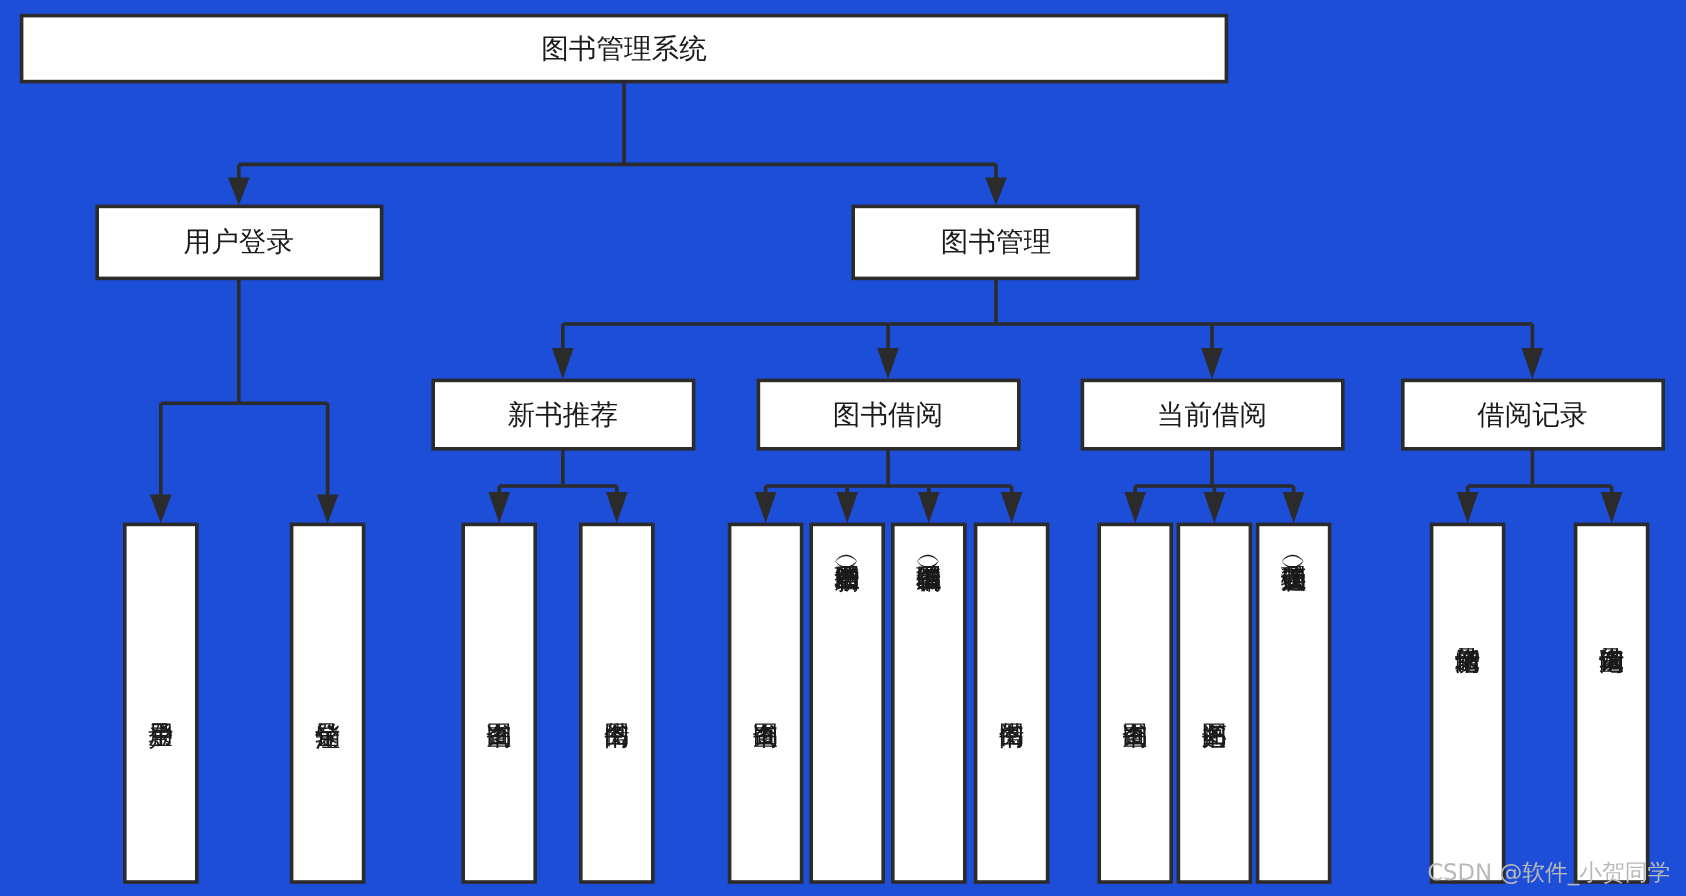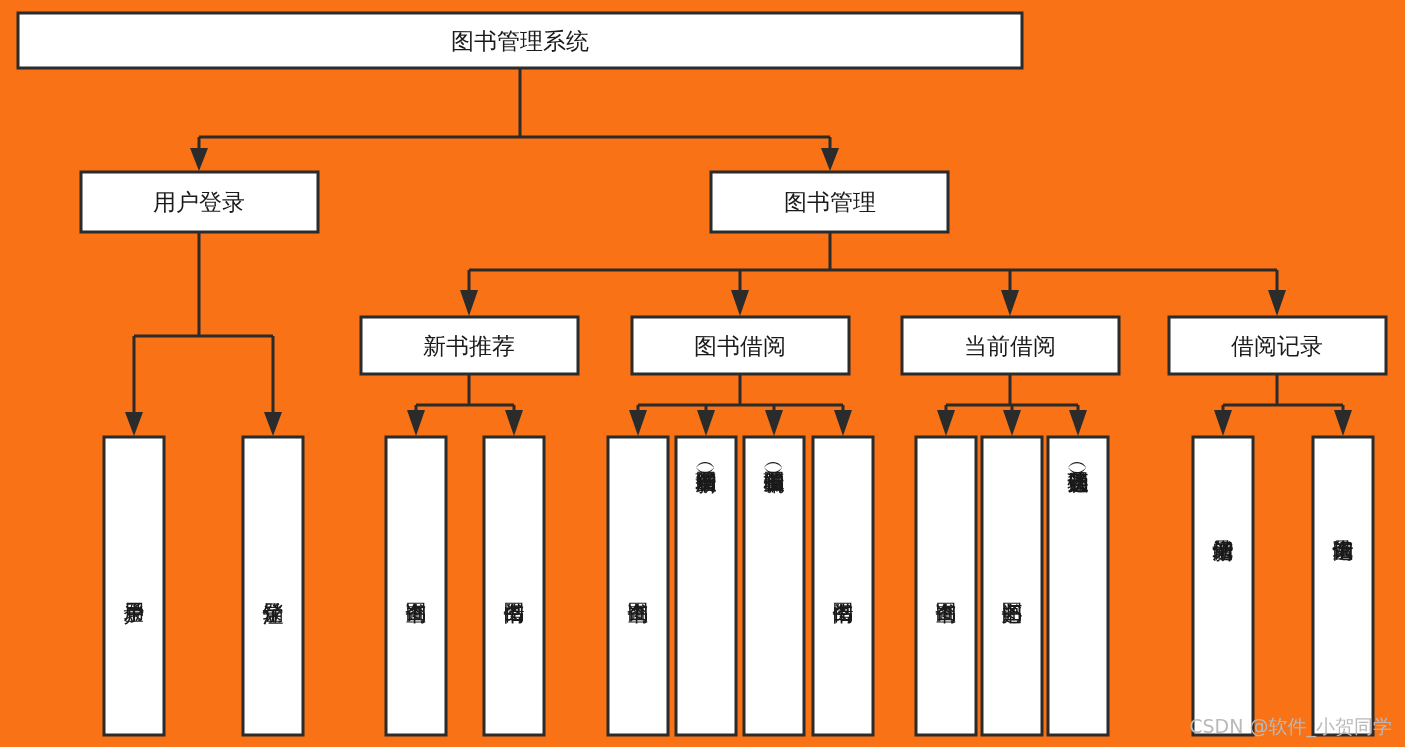--- a/index.html
+++ b/index.html
@@ -8,21 +8,21 @@
     padding: 0;
     background: #ffffff;
   }
   body {
     font-family: "DejaVu Sans", "Liberation Sans", sans-serif;
   }
   #diagram-root {
     position: relative;
     width: 1405px;
     height: 747px;
-    background: #f97316;
+    background: #1d4ed8;
     overflow: hidden;
   }
   svg#flowchart {
     display: block;
     width: 1405px;
     height: 747px;
   }
   .node-box {
     fill: #ffffff;
     stroke: #2b2b2b;

